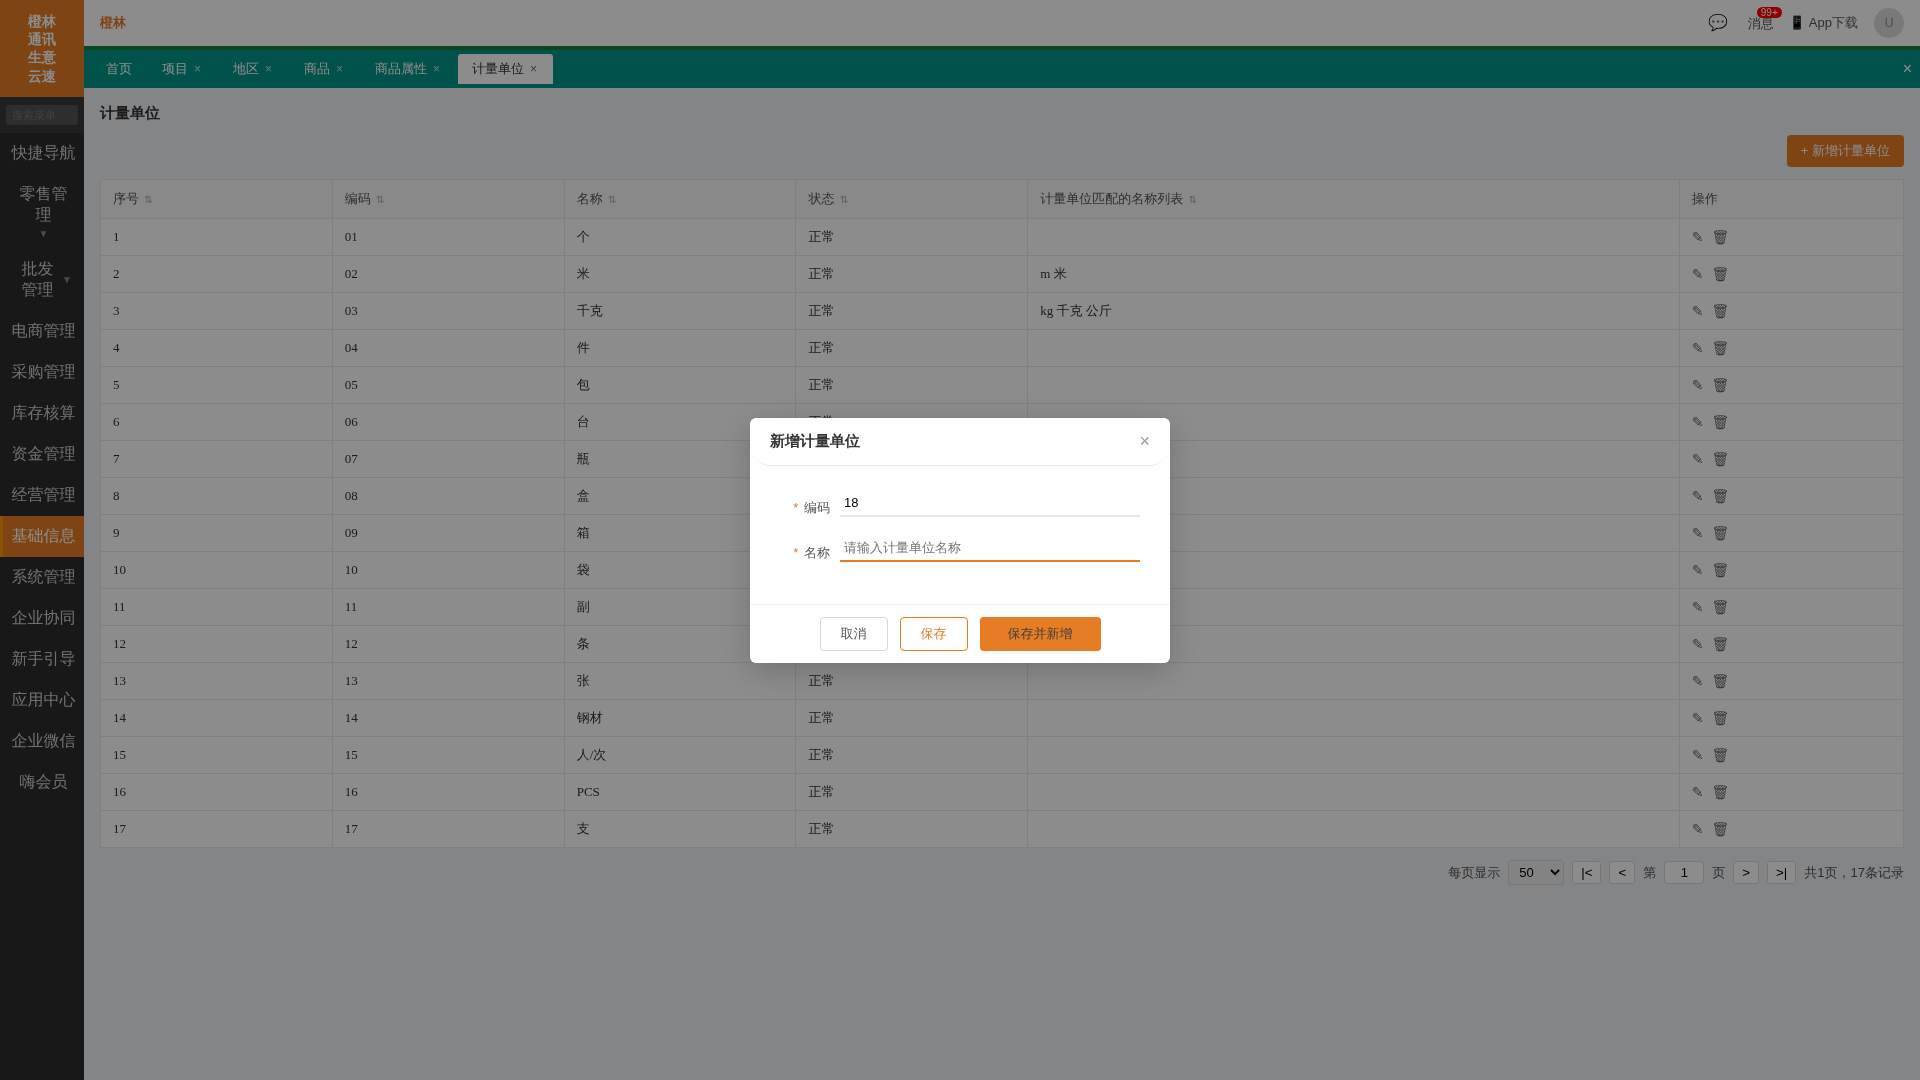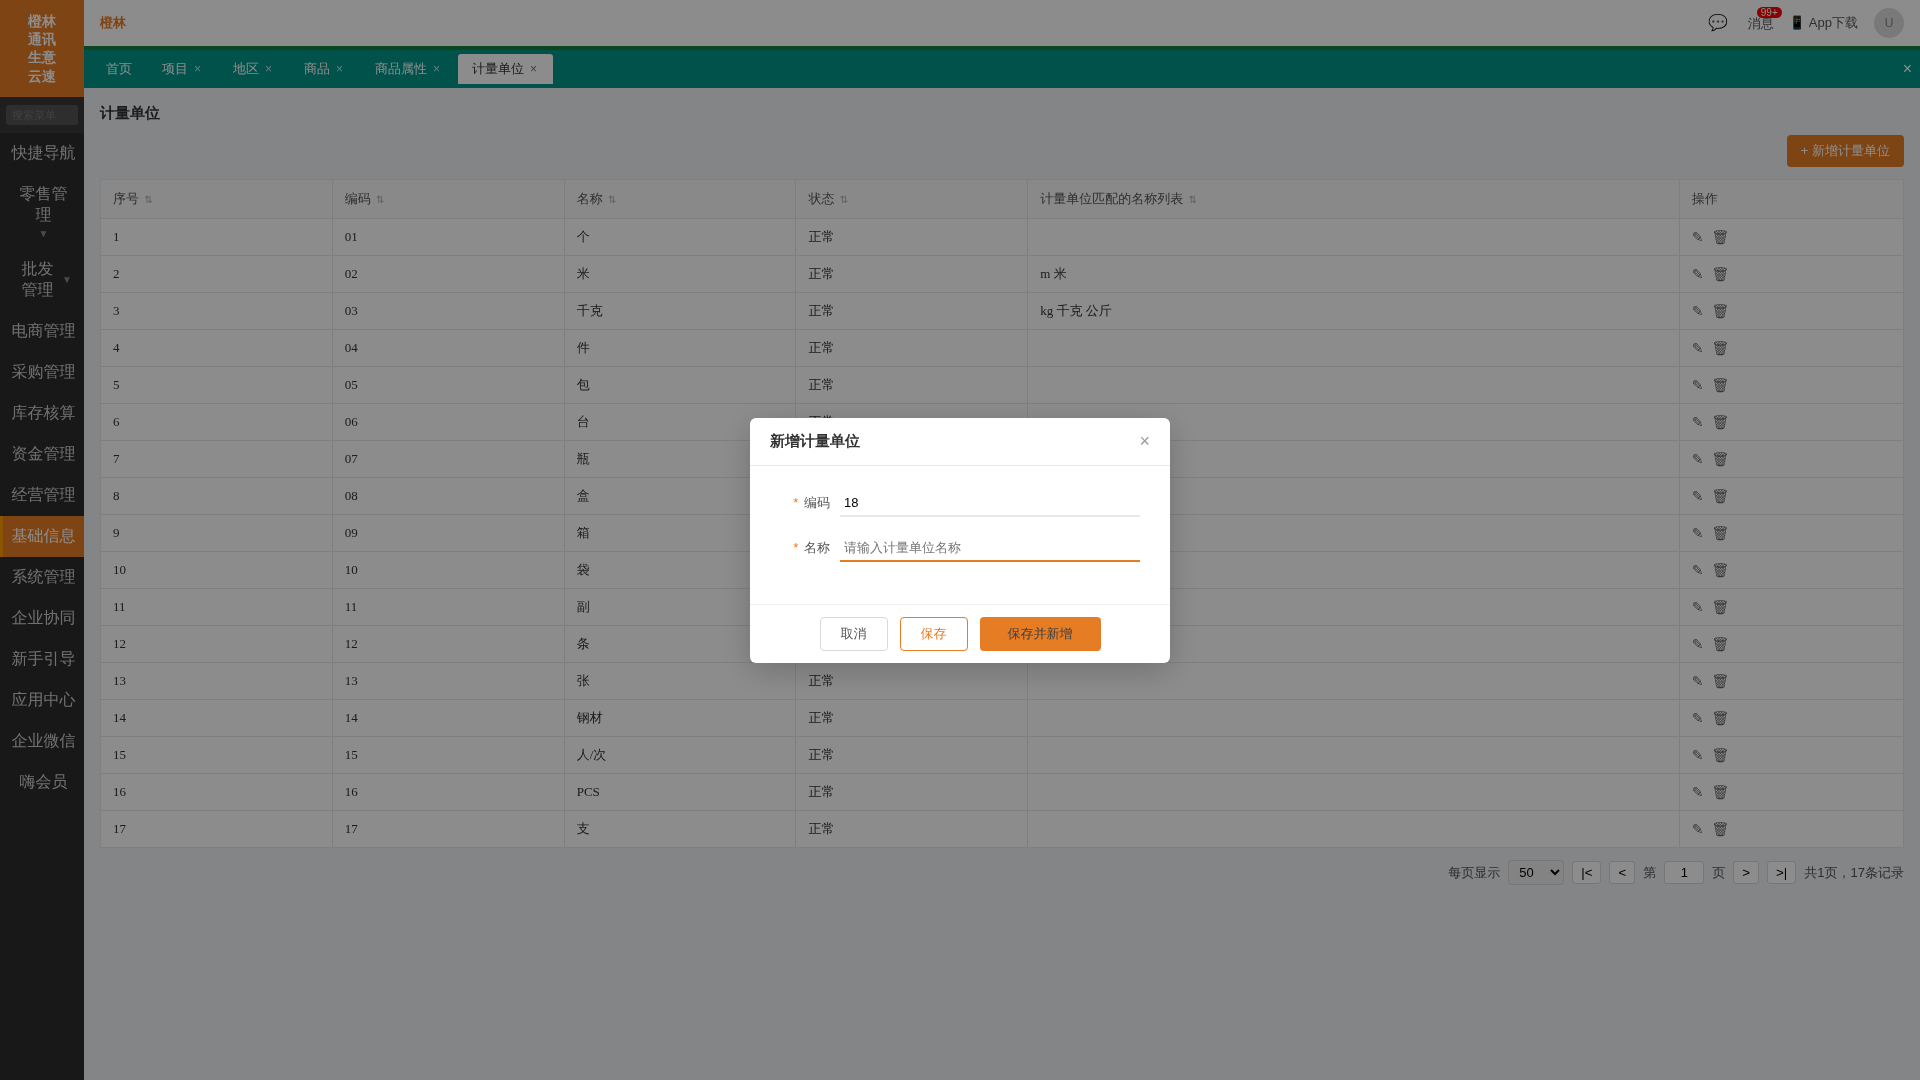--- a/index.html
+++ b/index.html
@@ -208,25 +208,26 @@
       width: 420px;
       box-shadow: 0 8px 32px rgba(0,0,0,0.2);
       overflow: hidden;
     }
     .modal-header {
       padding: 14px 20px;
       border-bottom: 1px solid #e8e8e8;
       display: flex;
       justify-content: space-between;
       align-items: center;
+      border-radius: 21px;
     }
     .modal-title { font-size: 15px; font-weight: 600; color: #333; }
     .modal-close { background: none; border: none; cursor: pointer; font-size: 18px; color: #999; line-height: 1; }
     .modal-body { padding: 24px 30px; }
-    .form-row { display: flex; align-items: center; margin-bottom: 18px; }
+    .form-row { display: flex; align-items: flex-end; margin-bottom: 18px; }
     .form-label { width: 50px; text-align: right; font-size: 13px; color: #555; margin-right: 10px; }
     .form-label .required { color: #e67c23; margin-right: 2px; }
     .form-input {
       flex: 1;
       border: none;
       border-bottom: 2px solid #e8e8e8;
       padding: 5px 4px;
       font-size: 13px;
       outline: none;
     }

